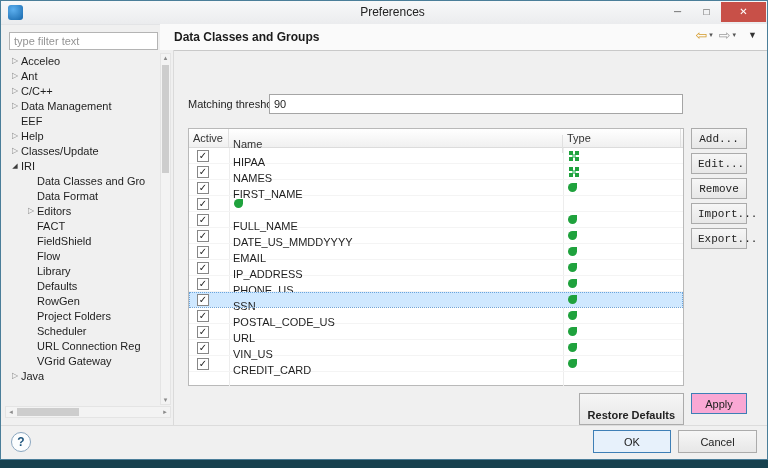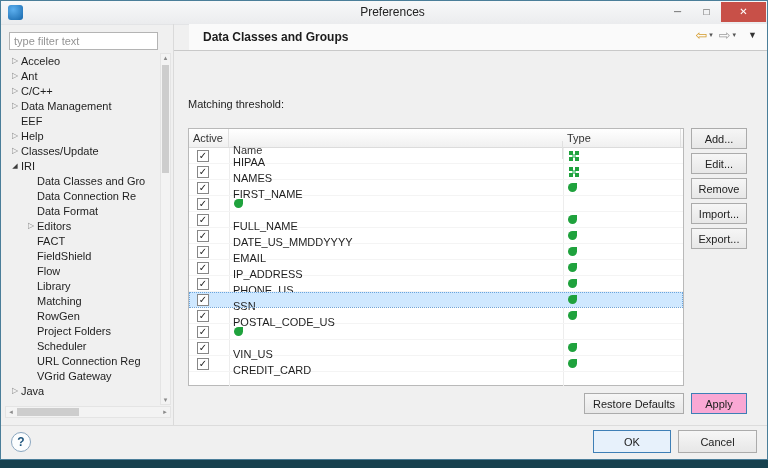--- a/index.html
+++ b/index.html
@@ -38,40 +38,40 @@
   .vs-thumb{position:absolute;left:1px;top:11px;width:7px;height:108px;background:#cdcdcd;}
   .h-scroll{position:absolute;left:4px;top:405px;width:166px;height:12px;background:#f3f3f3;border:1px solid #e4e4e4;box-sizing:border-box;}
   .hs-arrow{position:absolute;top:0;width:10px;text-align:center;font-size:7px;line-height:10px;color:#8a8a8a;}
   .hs-arrow.left{left:0;}
   .hs-arrow.right{right:0;}
   .hs-thumb{position:absolute;left:11px;top:1px;height:8px;width:62px;background:#cdcdcd;}
 
   .sash{position:absolute;left:172px;top:23px;height:401px;width:1px;background:#dadada;}
 
   
-  .header{position:absolute;left:188px;top:23px;right:0;height:26px;background:#fafafa;}
+  .header{position:absolute;left:159px;top:23px;right:0;height:26px;background:#fafafa;}
   .header-title{position:absolute;left:14px;top:6px;font-weight:bold;font-size:12px;color:#1c1c1c;}
   .nav-icons{position:absolute;right:10px;top:3px;display:flex;align-items:center;gap:2px;}
   .nav-back{color:#d49a2a;font-size:14px;}
   .nav-fwd{color:#9b9b9b;font-size:14px;}
   .nav-caret{color:#555;font-size:7px;margin-right:4px;}
   .nav-menu{color:#333;font-size:9px;margin-left:6px;}
   .header-sep{position:absolute;left:173px;right:0;top:49px;height:1px;background:#c9c9c9;}
 
   .desc{position:absolute;left:187px;top:59px;font-size:11px;color:#333;}
 
   .thr-label{position:absolute;left:187px;top:97px;font-size:11px;color:#1e1e1e;}
   .thr-input{position:absolute;left:268px;top:93px;width:414px;height:20px;box-sizing:border-box;
     border:1px solid #a5a5a5;background:#fff;font-family:inherit;font-size:11px;padding:0 4px;color:#1e1e1e;}
 
   
   .table{position:absolute;left:187px;top:127px;width:496px;height:258px;box-sizing:border-box;
     border:1px solid #b9b9b9;background:#fff;}
   .table-header{display:flex;height:18px;background:linear-gradient(#ffffff,#f0f0f0);
-    border-bottom:1px solid #dcdcdc;font-size:11px;color:#333;}
+    border-bottom:1px solid #dcdcdc;font-size:11px;color:#333;align-items:center;}
   .hcell{box-sizing:border-box;padding-left:4px;border-right:1px solid #e0e0e0;height:18px;line-height:18px;}
   .col-active{width:40px;flex:none;}
   .col-name{width:334px;flex:none;margin-top:12px;}
   .col-type{width:118px;flex:none;}
   .t-body{position:relative;height:238px;overflow:hidden;}
   .grid-line{position:absolute;top:0;bottom:0;width:1px;background:#ededed;}
   .gl1{left:40px;} .gl2{left:374px;}
   .t-row{position:relative;display:flex;align-items:center;height:16px;box-sizing:border-box;
     border-bottom:1px solid #f4f4f4;font-size:11px;}
   .t-row.selected{background:#cfe8ff;outline:1px dotted #6ba5dd;outline-offset:-1px;}
@@ -80,24 +80,24 @@
   .cb{width:12px;height:12px;box-sizing:border-box;border:1px solid #878787;background:#fff;
     margin-left:8px;font-size:10px;line-height:10px;text-align:center;color:#222;}
   .cell.col-type{padding-left:5px;}
   .class-icon{width:9px;height:9px;background:#1fa23d;border-radius:50% 0 50% 50%;display:inline-block;}
   .group-icon{width:4px;height:4px;background:#1fa23d;display:inline-block;margin:0 7px 6px 1px;
     box-shadow:6px 0 0 #1fa23d,0 6px 0 #1fa23d,6px 6px 0 #1fa23d,3px 3px 0 #7fd69a;}
 
   
   .btn{font-family:inherit;font-size:11px;color:#222;background:linear-gradient(#f6f6f6,#e7e7e7);
     border:1px solid #ababab;height:21px;padding:0 6px;}
-  .side-buttons{position:absolute;left:690px;top:127px;width:56px;display:flex;flex-direction:column;gap:4px;}
+  .side-buttons{position:absolute;left:690px;top:127px;width:56px;display:flex;flex-direction:column;gap:4px;font-family:Liberation Mono, monospace;}
   .side-btn{width:56px;}
   .bottom-buttons{position:absolute;left:187px;top:392px;width:559px;display:flex;justify-content:flex-end;gap:7px;}
-  .restore-btn{padding:4px 8px;}
+  .restore-btn{padding:15px 8px;font-weight:bold;}
   .apply-btn{min-width:56px;background:#f9a8d4;border-color:#3e7fb6;}
 
   .footer-sep{position:absolute;left:0;right:0;top:424px;height:1px;background:#dcdcdc;}
   .help-btn{position:absolute;left:10px;top:431px;width:20px;height:20px;border-radius:50%;
     border:1px solid #8aa6bf;background:#fbfdfe;color:#20567e;font-size:12px;font-weight:bold;
     font-family:inherit;line-height:16px;text-align:center;padding:0;}
   .ok-btn{position:absolute;left:592px;top:429px;width:78px;height:23px;
     background:#e7f1fb;border-color:#3e7fb6;}
   .cancel-btn{position:absolute;left:677px;top:429px;width:79px;height:23px;}
 </style>
@@ -151,24 +151,20 @@
         <div class="tree-item level0">
           <span class="twisty expanded">◢</span>
           <span class="tree-label">IRI</span>
         </div>
         <div class="tree-item level1">
           <span class="twisty none"></span>
           <span class="tree-label">Data Classes and Gro</span>
         </div>
         <div class="tree-item level1">
           <span class="twisty none"></span>
-          <span class="tree-label">Data Connection Re</span>
-        </div>
-        <div class="tree-item level1">
-          <span class="twisty none"></span>
           <span class="tree-label">Data Format</span>
         </div>
         <div class="tree-item level1">
           <span class="twisty collapsed">▷</span>
           <span class="tree-label">Editors</span>
         </div>
         <div class="tree-item level1">
           <span class="twisty none"></span>
           <span class="tree-label">FACT</span>
         </div>
@@ -179,21 +175,21 @@
         <div class="tree-item level1">
           <span class="twisty none"></span>
           <span class="tree-label">Flow</span>
         </div>
         <div class="tree-item level1">
           <span class="twisty none"></span>
           <span class="tree-label">Library</span>
         </div>
         <div class="tree-item level1">
           <span class="twisty none"></span>
-          <span class="tree-label">Matching</span>
+          <span class="tree-label">Defaults</span>
         </div>
         <div class="tree-item level1">
           <span class="twisty none"></span>
           <span class="tree-label">RowGen</span>
         </div>
         <div class="tree-item level1">
           <span class="twisty none"></span>
           <span class="tree-label">Project Folders</span>
         </div>
         <div class="tree-item level1">
@@ -234,20 +230,21 @@
         <span class="nav-caret">▾</span>
         <span class="nav-fwd">⇨</span>
         <span class="nav-caret">▾</span>
         <span class="nav-menu">▼</span>
       </span>
     </div>
     <div class="header-sep"></div>
 
 
     <label class="thr-label">Matching threshold:</label>
+    <input class="thr-input" value="90" style="">
 
     <div class="table">
       <div class="table-header">
         <span class="hcell col-active">Active</span>
         <span class="hcell col-name">Name</span>
         <span class="hcell col-type">Type</span>
       </div>
       <div class="t-body">
         <span class="grid-line gl1"></span>
         <span class="grid-line gl2"></span>
@@ -346,20 +343,21 @@
             </span>
             <span class="cell col-name">POSTAL_CODE_US</span>
             <span class="cell col-type">
               <span class="class-icon"></span>
             </span>
           </div>
           <div class="t-row">
             <span class="cell col-active">
               <span class="cb">✓</span>
             </span>
+            <span class="cell col-name">URL</span>
             <span class="cell col-type">
               <span class="class-icon"></span>
             </span>
           </div>
           <div class="t-row">
             <span class="cell col-active">
               <span class="cb">✓</span>
             </span>
             <span class="cell col-name">VIN_US</span>
             <span class="cell col-type">

